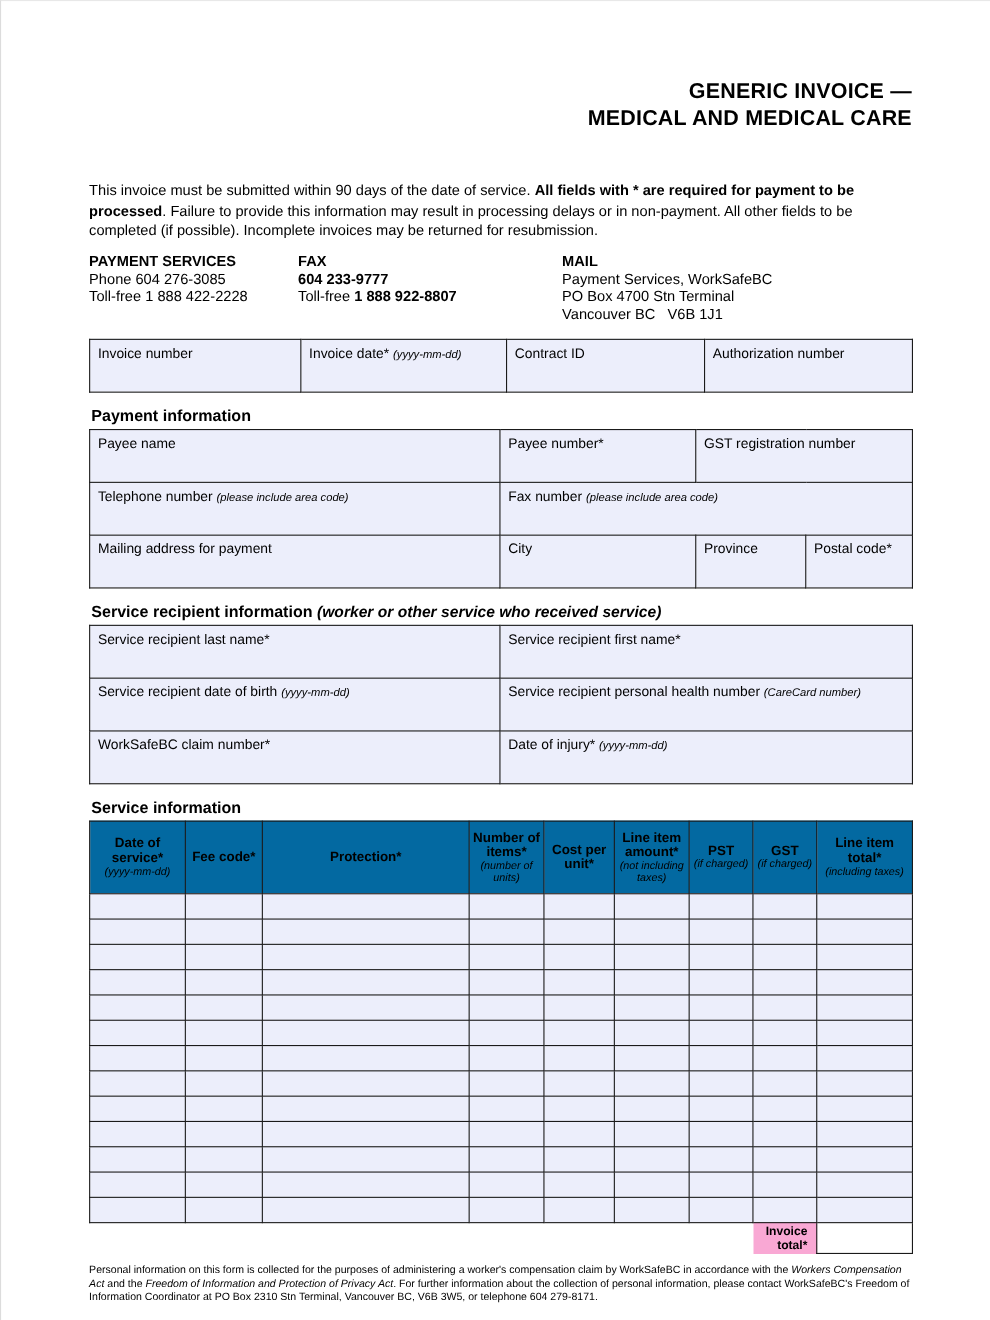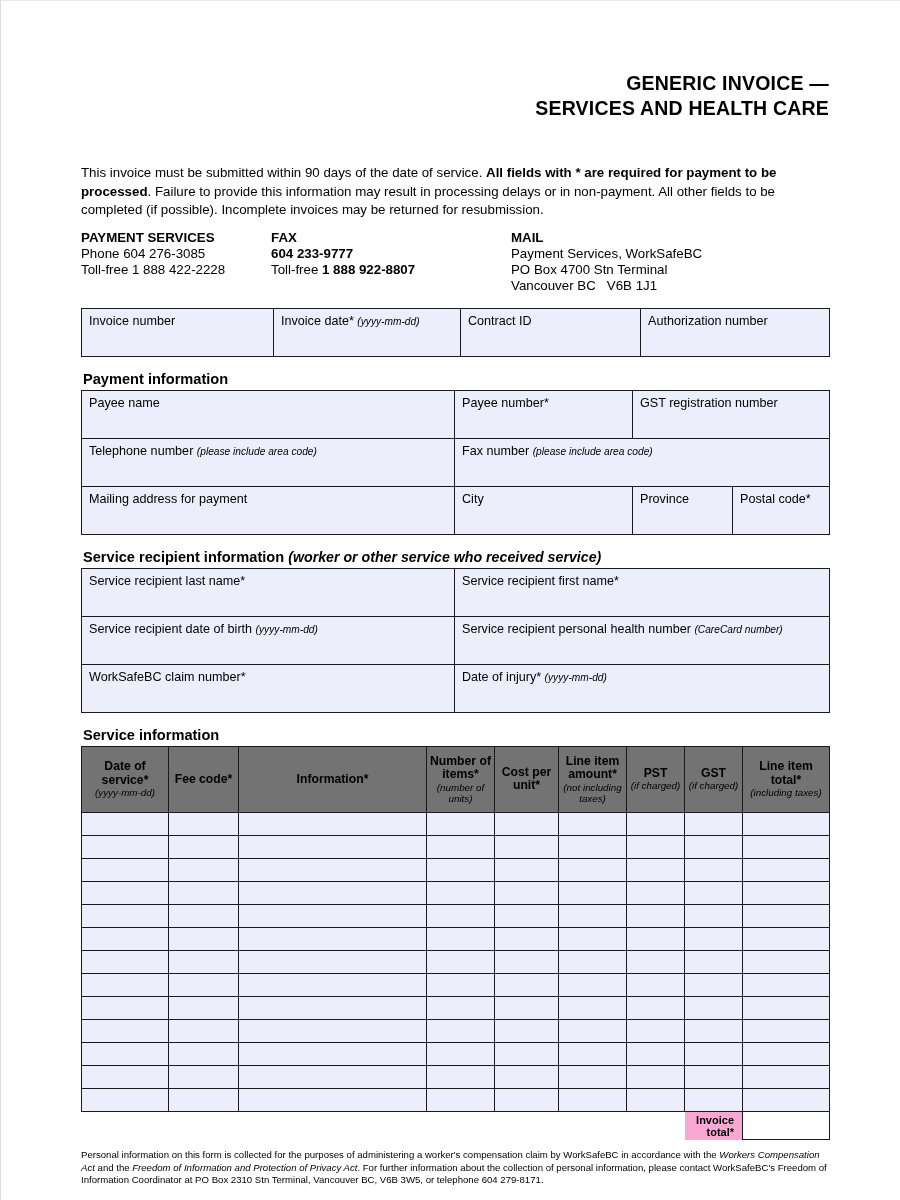--- a/index.html
+++ b/index.html
@@ -107,21 +107,21 @@
   .tbl-recipient td { height: 47px; }
 
   
   table.service {
     border-collapse: collapse;
     width: 748px;
     table-layout: fixed;
   }
   table.service th {
     border: 1.4px solid #1a1a1a;
-    background: #737373;
+    background: #0369a1;
     font-size: 12.2px;
     line-height: 13.4px;
     font-weight: bold;
     text-align: center;
     vertical-align: middle;
     padding: 3px 1px;
     height: 66px;
     box-sizing: border-box;
   }
   table.service th .hint {
@@ -171,21 +171,21 @@
   .footer i { font-style: italic; }
 </style>
 </head>
 <body>
 
 <div class="page">
   <div class="sheet">
 
     <div class="doc-title">
       <span>GENERIC INVOICE —</span>
-      <span class="line2">SERVICES AND HEALTH CARE</span>
+      <span class="line2">MEDICAL AND MEDICAL CARE</span>
     </div>
 
     <div class="intro"><span>This invoice must be submitted within 90 days of the date of service. </span><b>All fields with * are required for payment to be processed</b><span>. Failure to provide this information may result in processing delays or in non-payment. All other fields to be completed (if possible). Incomplete invoices may be returned for resubmission.</span></div>
 
     <div class="contacts">
       <div class="contact-col c1">
         <div class="contact-head">PAYMENT SERVICES</div>
         <div class="contact-line">Phone 604 276-3085</div>
         <div class="contact-line">Toll-free 1 888 422-2228</div>
       </div>
@@ -285,21 +285,21 @@
           <col style="width:64px">
           <col style="width:68px">
         <col style="width:58px">
           <col style="width:58px">
           <col style="width:87px">
       </colgroup>
       <thead>
         <tr id="svc-head">
             <th><span>Date of service*</span><span class="hint">(yyyy-mm-dd)</span></th>
             <th><span>Fee code*</span></th>
-            <th><span>Information*</span></th>
+            <th><span>Protection*</span></th>
             <th><span>Number of items*</span><span class="hint">(number of units)</span></th>
             <th><span>Cost per unit*</span></th>
             <th><span>Line item amount*</span><span class="hint">(not including taxes)</span></th>
             <th><span>PST</span><span class="hint">(if charged)</span></th>
             <th><span>GST</span><span class="hint">(if charged)</span></th>
             <th><span>Line item total*</span><span class="hint">(including taxes)</span></th>
           </tr>
       </thead>
       <tbody id="svc-body">
           <tr>

